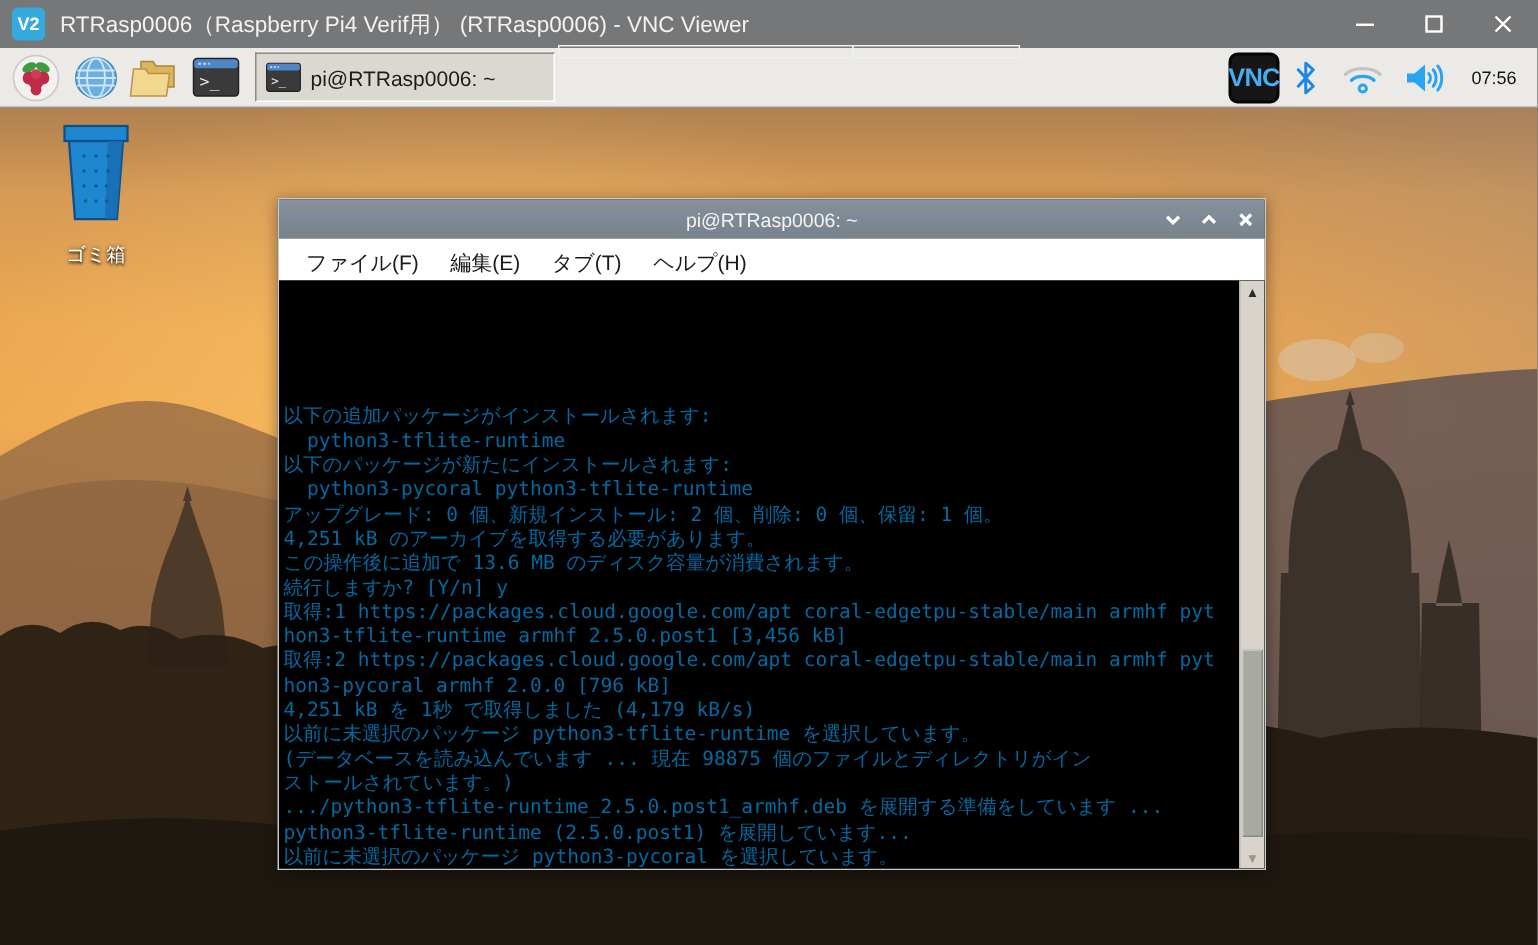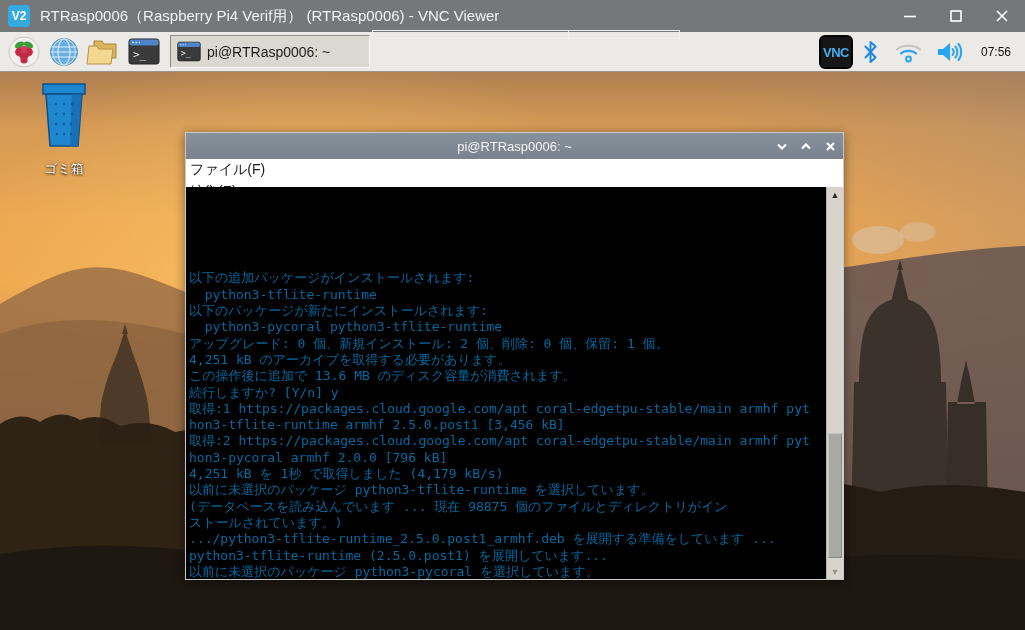--- a/index.html
+++ b/index.html
@@ -34,21 +34,21 @@
     background:#dbd8d2;border:1px solid;border-color:#8f8b85 #ffffff #ffffff #8f8b85;
     box-sizing:border-box;padding:0 6px;flex:0 0 auto;
   }
   .task-button .tb-label{font-size:14px;color:#1c1c1c;margin-left:6px;white-space:nowrap;overflow:hidden;}
   .stray-outline{position:absolute;border:1px solid #efefef;box-sizing:border-box;background:transparent;z-index:6;}
   .tray{position:absolute;right:6px;top:0;height:40px;display:flex;align-items:center;gap:0;}
   .tray-vnc{
     width:34px;height:34px;border-radius:6px;background:#161616;border:2px solid #050505;
     display:flex;align-items:center;justify-content:center;box-sizing:border-box;
   }
-  .tray-vnc span{color:#45aef2;font-size:13px;font-weight:bold;letter-spacing:-0.5px;}
+  .tray-vnc span{color:#45aef2;font-size:17px;font-weight:bold;letter-spacing:-0.5px;}
   .tray-icon{display:flex;align-items:center;justify-content:center;height:40px;}
   .tray-clock{font-size:12px;color:#111;margin:0 8px 0 10px;}
   
   .desktop{
     position:absolute;left:0;top:72px;width:1025px;height:558px;overflow:hidden;
     background:
       radial-gradient(ellipse 480px 320px at 30% 36%, rgba(255,205,115,0.55), rgba(255,205,115,0) 70%),
       linear-gradient(270deg, rgba(150,130,125,0.30), rgba(150,130,125,0) 30%),
       linear-gradient(180deg,#b08050 0%,#d59a55 10%,#eca751 26%,#f0a94f 38%,#d29354 50%,#a47848 62%,#6b543a 74%,#413425 86%,#2a2218 100%);
   }
@@ -68,21 +68,21 @@
   .term-titlebar{
     position:absolute;left:0;top:0;right:0;height:26px;
     background:linear-gradient(180deg,#87919c,#77828d);
     display:flex;align-items:center;justify-content:center;
   }
   .term-title{color:#f4f4f4;font-size:13px;}
   .term-tb-controls{position:absolute;right:6px;top:0;height:26px;display:flex;align-items:center;gap:10px;}
   .term-tb-btn{width:14px;height:14px;display:flex;align-items:center;justify-content:center;cursor:default;}
   .term-menubar{
     position:absolute;left:0;top:26px;right:0;height:28px;background:#ffffff;
-    display:flex;align-items:flex-start;padding-left:2px;box-sizing:border-box;flex-direction:column;
+    display:flex;align-items:flex-end;padding-left:16px;box-sizing:border-box;
   }
   .menu-item{font-size:14px;color:#1a1a1a;margin-right:17px;padding:2px 2px;}
   .term-body{position:absolute;left:0;top:54px;right:0;bottom:0;background:#000;overflow:hidden;}
   .term-text{
     position:absolute;left:3px;top:2px;right:17px;bottom:0;overflow:hidden;
     font-family:"DejaVu Sans Mono", monospace;font-size:13px;line-height:16.3px;
     color:#0369a1;white-space:pre;
   }
   .tline{height:16.3px;white-space:pre;}
   

